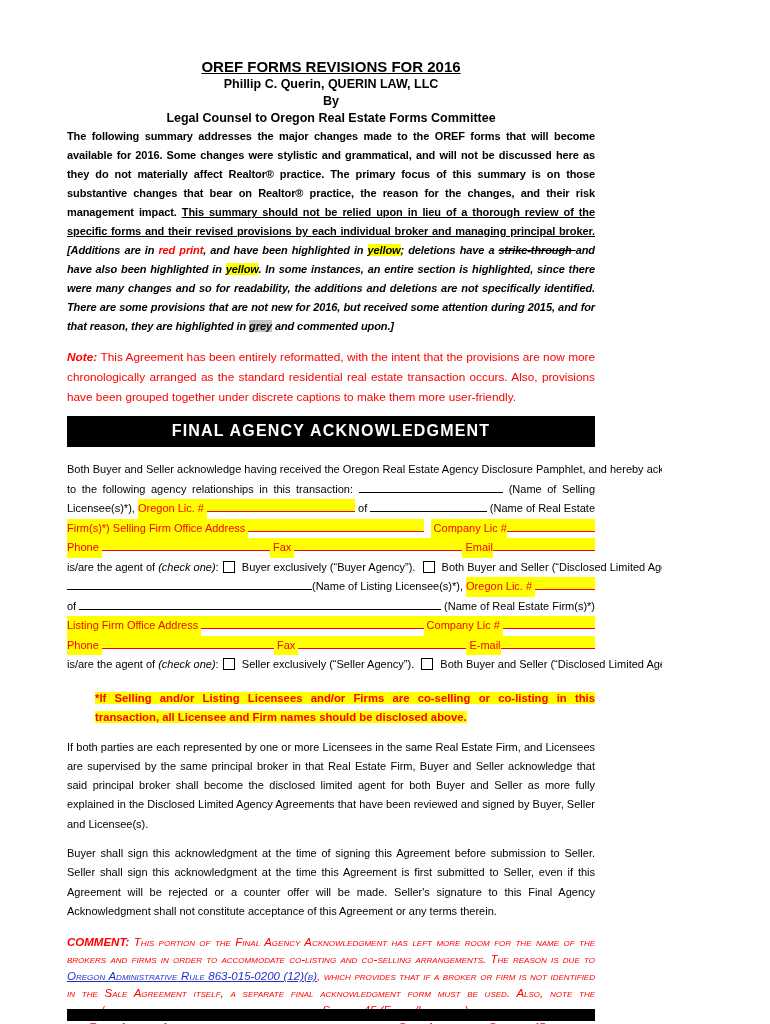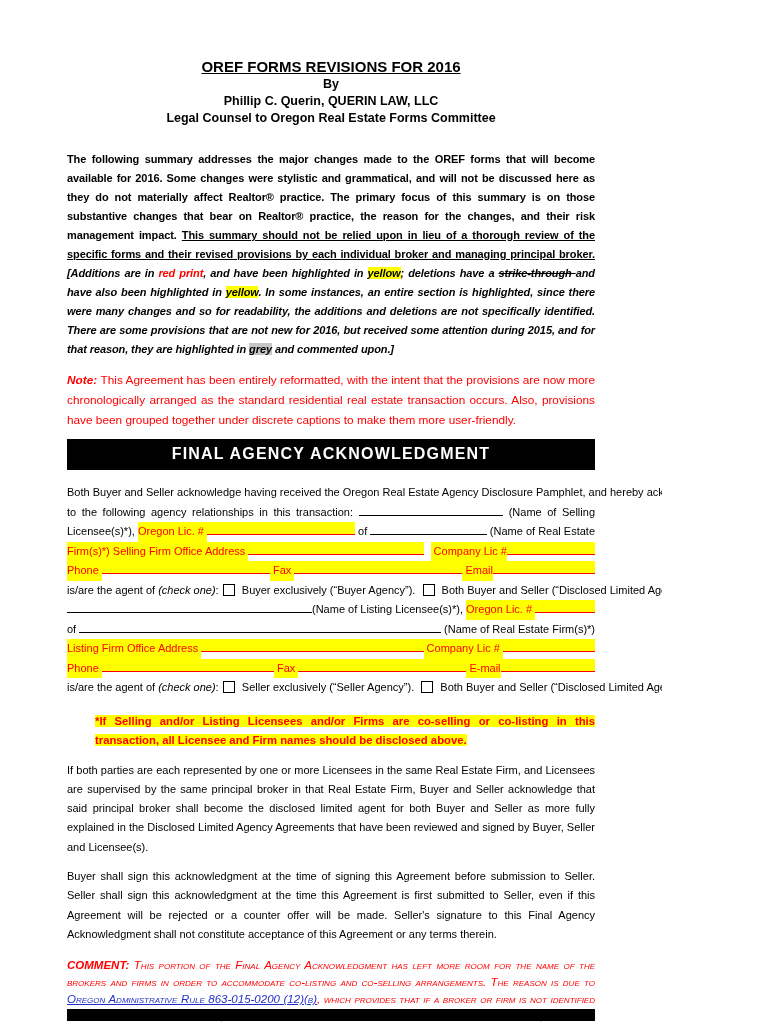--- a/index.html
+++ b/index.html
@@ -12,21 +12,21 @@
     background:#fff;
     font-family:"Liberation Sans", sans-serif;
     color:#000;
   }
   
   .title-block{text-align:center;}
   .title-main{font-size:15px;font-weight:bold;text-decoration:underline;line-height:19px;}
   .title-sub{font-size:12.5px;font-weight:bold;line-height:17px;}
   
   p{margin:0;}
-  .intro{margin-top:23px;font-size:11px;font-weight:bold;line-height:19px;text-align:justify;letter-spacing:-0.1px;}
+  .intro{font-size:11px;font-weight:bold;line-height:19px;text-align:justify;letter-spacing:-0.1px;}
   .section-heading{margin:16px 0 0 28px;font-size:12.5px;font-weight:bold;line-height:16px;}
   .section-heading .num{margin-right:14px;}
   .section-heading .txt{text-decoration:underline;}
   .note{margin-top:11px;font-size:11.8px;line-height:20px;color:var(--red);text-align:justify;}
   .banner{margin-top:9px;background:var(--banner_bg);color:var(--banner_fg);
     font-weight:bold;font-size:16px;letter-spacing:1.2px;text-align:center;
     padding:6px 0 7px 0;}
   
   .agency-form{margin-top:13px;font-size:11px;}
   .form-line{display:flex;align-items:baseline;white-space:pre;line-height:19.5px;height:19.5px;}
@@ -52,22 +52,22 @@
   .comment{margin-top:13px;font-size:11.5px;line-height:17px;color:var(--red);font-style:italic;text-align:justify;}
   .bottom-bar{position:absolute;left:67px;right:67px;bottom:3px;height:12px;background:var(--banner_bg);}
 </style>
 </head>
 <body>
 
 <div class="page">
 
   <div class="title-block">
     <div class="title-main">OREF FORMS REVISIONS FOR 2016</div>
+    <div class="title-sub">Phillip C. Querin, QUERIN LAW, LLC</div>
     <div class="title-sub">By</div>
-    <div class="title-sub">Phillip C. Querin, QUERIN LAW, LLC</div>
     <div class="title-sub">Legal Counsel to Oregon Real Estate Forms Committee</div>
   </div>
 
   <p class="intro"><span>The following summary addresses the major changes made to the OREF forms that will become available for 2016.  Some changes were stylistic and grammatical, and will not be discussed here as they do not materially affect Realtor® practice.  The primary focus of this summary is on those substantive changes that bear on Realtor® practice, the reason for the changes, and their risk management impact. </span><span class="u">This summary should not be relied upon in lieu of a thorough review of the specific forms and their revised provisions by each individual broker and managing principal broker.</span><span class="i"> [Additions are in </span><span class="i red">red print</span><span class="i">, and have been highlighted in </span><span class="i hl">yellow</span><span class="i">; deletions have a </span><span class="i st">strike-through </span><span class="i">and have also been highlighted in </span><span class="i hl">yellow</span><span class="i">. In some instances, an entire section is highlighted, since there were many changes and so for readability, the additions and deletions are not specifically identified. There are some provisions that are not new for 2016, but received some attention during 2015, and for that reason, they are highlighted in </span><span class="i hlg">grey</span><span class="i"> and commented upon.]</span></p>
 
 
   <p class="note"><span class="bi">Note: </span><span>This Agreement has been entirely reformatted, with the intent that the provisions are now more chronologically arranged as the standard residential real estate transaction occurs. Also, provisions have been grouped together under discrete captions to make them more user-friendly.</span></p>
 
   <div class="banner">FINAL AGENCY ACKNOWLEDGMENT</div>
 

